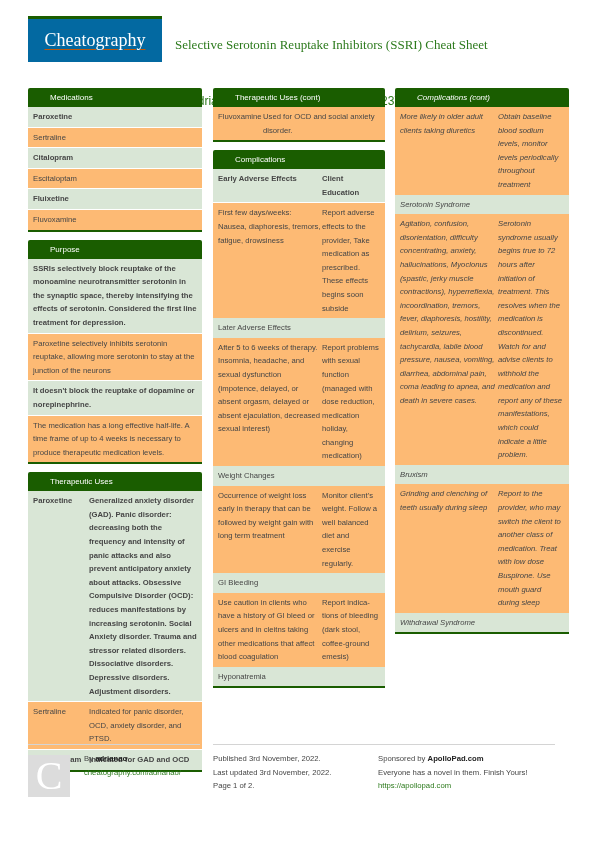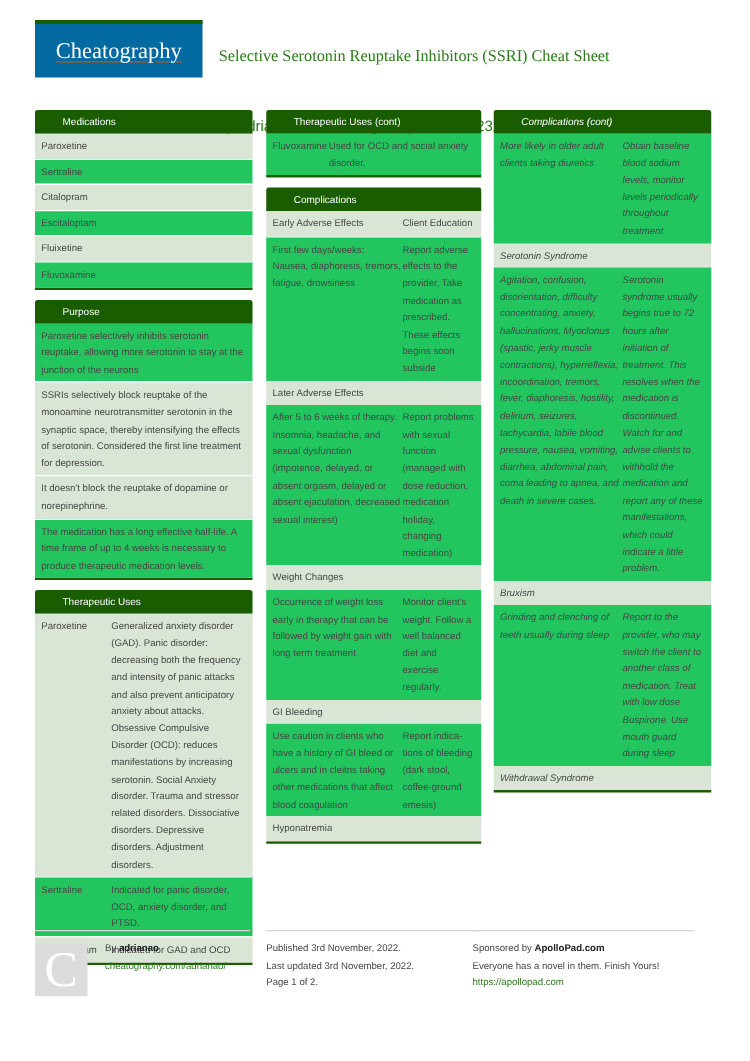--- a/index.html
+++ b/index.html
@@ -29,22 +29,22 @@
     .col1 { left: 28px; width: 174px; }
     .col2 { left: 213px; width: 172px; }
     .col3 { left: 395px; width: 174px; font-style: italic; }
 
     .box { border-bottom: 2px solid #1a5d00; margin-bottom: 8px; }
     .box-head {
       background: #1a5d00; color: #ffffff; font-size: 8px; height: 19px; line-height: 19px;
       padding-left: 22px; border-radius: 2px 2px 0 0;
     }
     .row { padding: 3px 5px; line-height: 13.6px; color: #464646; }
-    .row.alt { background: #d9e6d6; }
-    .row.plain { background: #22c55e; }
+    .row.alt { background: #d9e6d6; font-weight: bold; }
+    .row.plain { background: #fdba74; }
     .row + .row { border-top: 1px solid #ffffff; }
 
     .two { display: flex; }
     .two .c1 { flex: 0 0 auto; }
     .two .c2 { flex: 1 1 auto; }
 
     .sub-head { background: #d9e6d6; padding: 3px 5px; line-height: 13.6px; color: #464646; }
 
     .footer { position: absolute; top: 744px; left: 28px; width: 544px; }
     .fcol { position: absolute; top: 0; border-top: 1px solid #d4d4d4; padding-top: 7px; line-height: 13.5px; font-size: 7.7px; color: #464646; }
@@ -79,22 +79,22 @@
     <div class="row alt">Paroxetine</div>
     <div class="row plain">Sertraline</div>
     <div class="row alt">Citalopram</div>
     <div class="row plain">Escitaloptam</div>
     <div class="row alt">Fluixetine</div>
     <div class="row plain">Fluvoxamine</div>
   </div>
 
   <div class="box">
     <div class="box-head">Purpose</div>
+    <div class="row alt">SSRIs selectively block reuptake of the monoamine neurotransmitter serotonin in the synaptic space, thereby intensifying the effects of serotonin. Considered the first line treatment for depression.</div>
     <div class="row plain">Paroxetine selectively inhibits serotonin reuptake, allowing more serotonin to stay at the junction of the neurons</div>
-    <div class="row alt">SSRIs selectively block reuptake of the monoamine neurotransmitter serotonin in the synaptic space, thereby intensifying the effects of serotonin. Considered the first line treatment for depression.</div>
     <div class="row alt">It doesn't block the reuptake of dopamine or norepinephrine.</div>
     <div class="row plain">The medication has a long effective half-life. A time frame of up to 4 weeks is necessary to produce therapeutic medication levels.</div>
   </div>
 
   <div class="box">
     <div class="box-head">Therapeutic Uses</div>
     <div class="row alt two">
       <div class="c1" style="width:56px">Paroxetine</div>
       <div class="c2">Generalized anxiety disorder (GAD). Panic disorder: decreasing both the frequency and intensity of panic attacks and also prevent anticipatory anxiety about attacks. Obsessive Compulsive Disorder (OCD): reduces manifestations by increasing serotonin. Social Anxiety disorder. Trauma and stressor related disorders. Dissociative disorders. Depressive disorders. Adjustment disorders.</div>
     </div>

